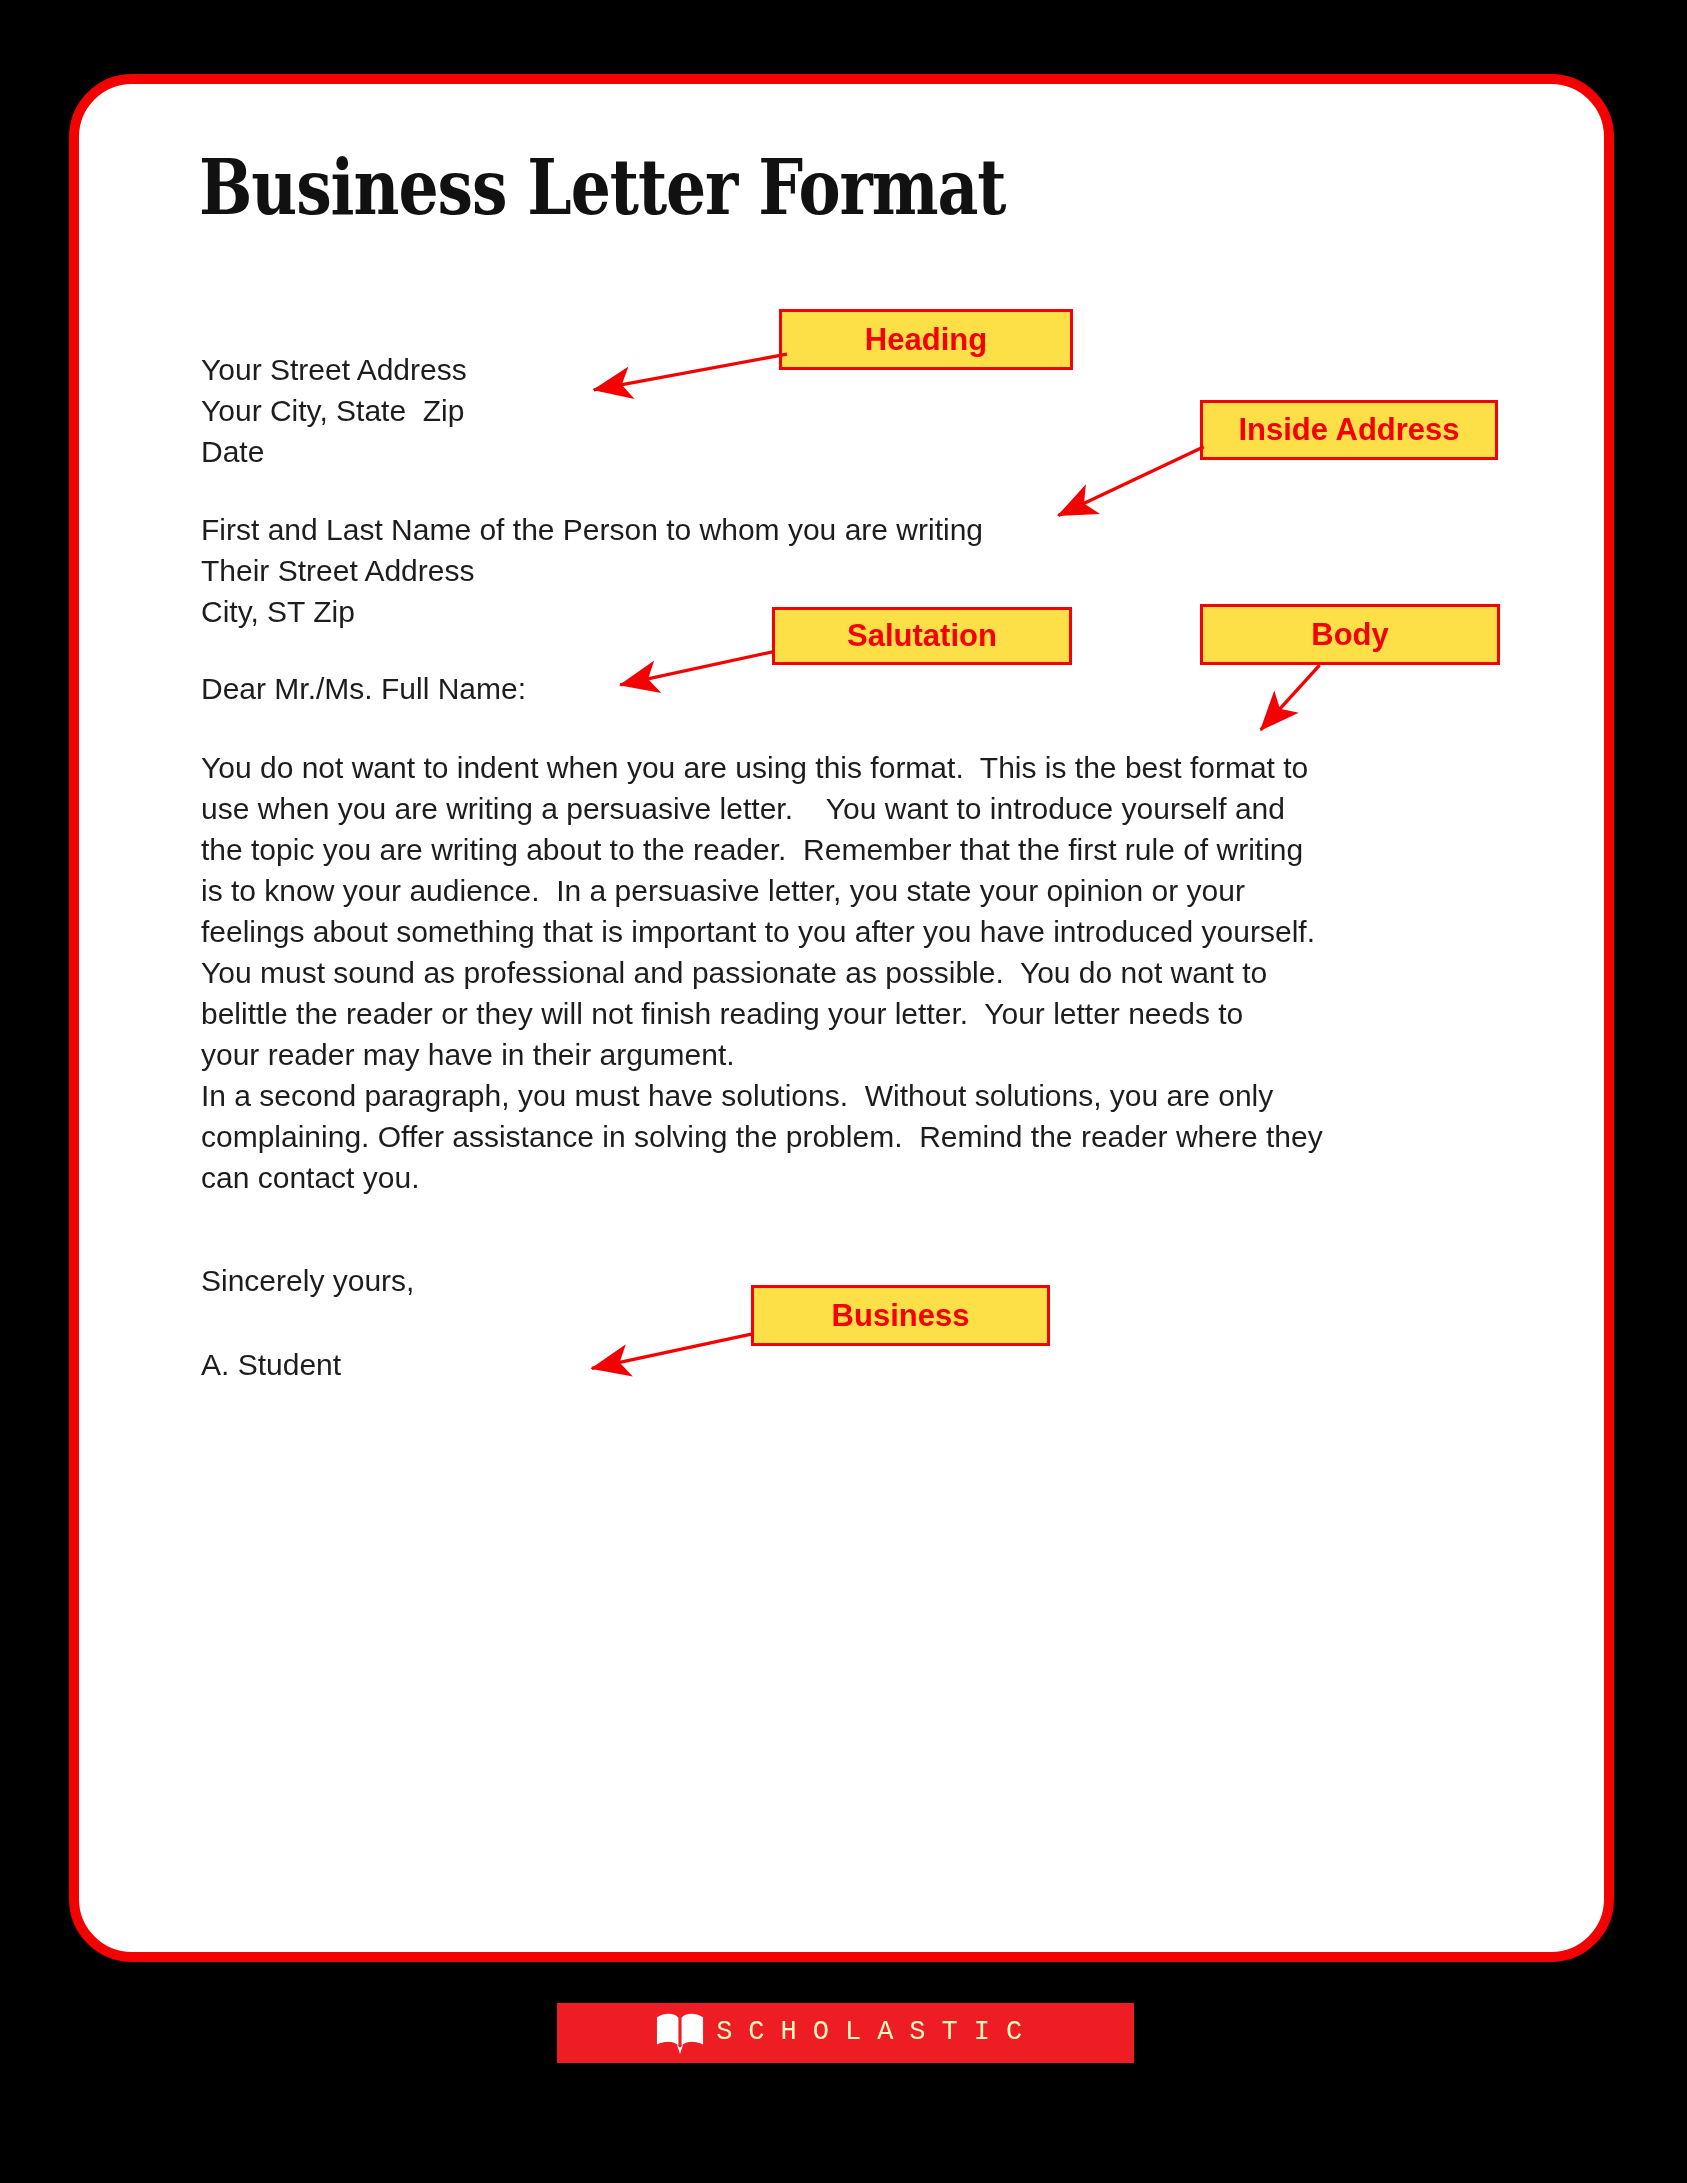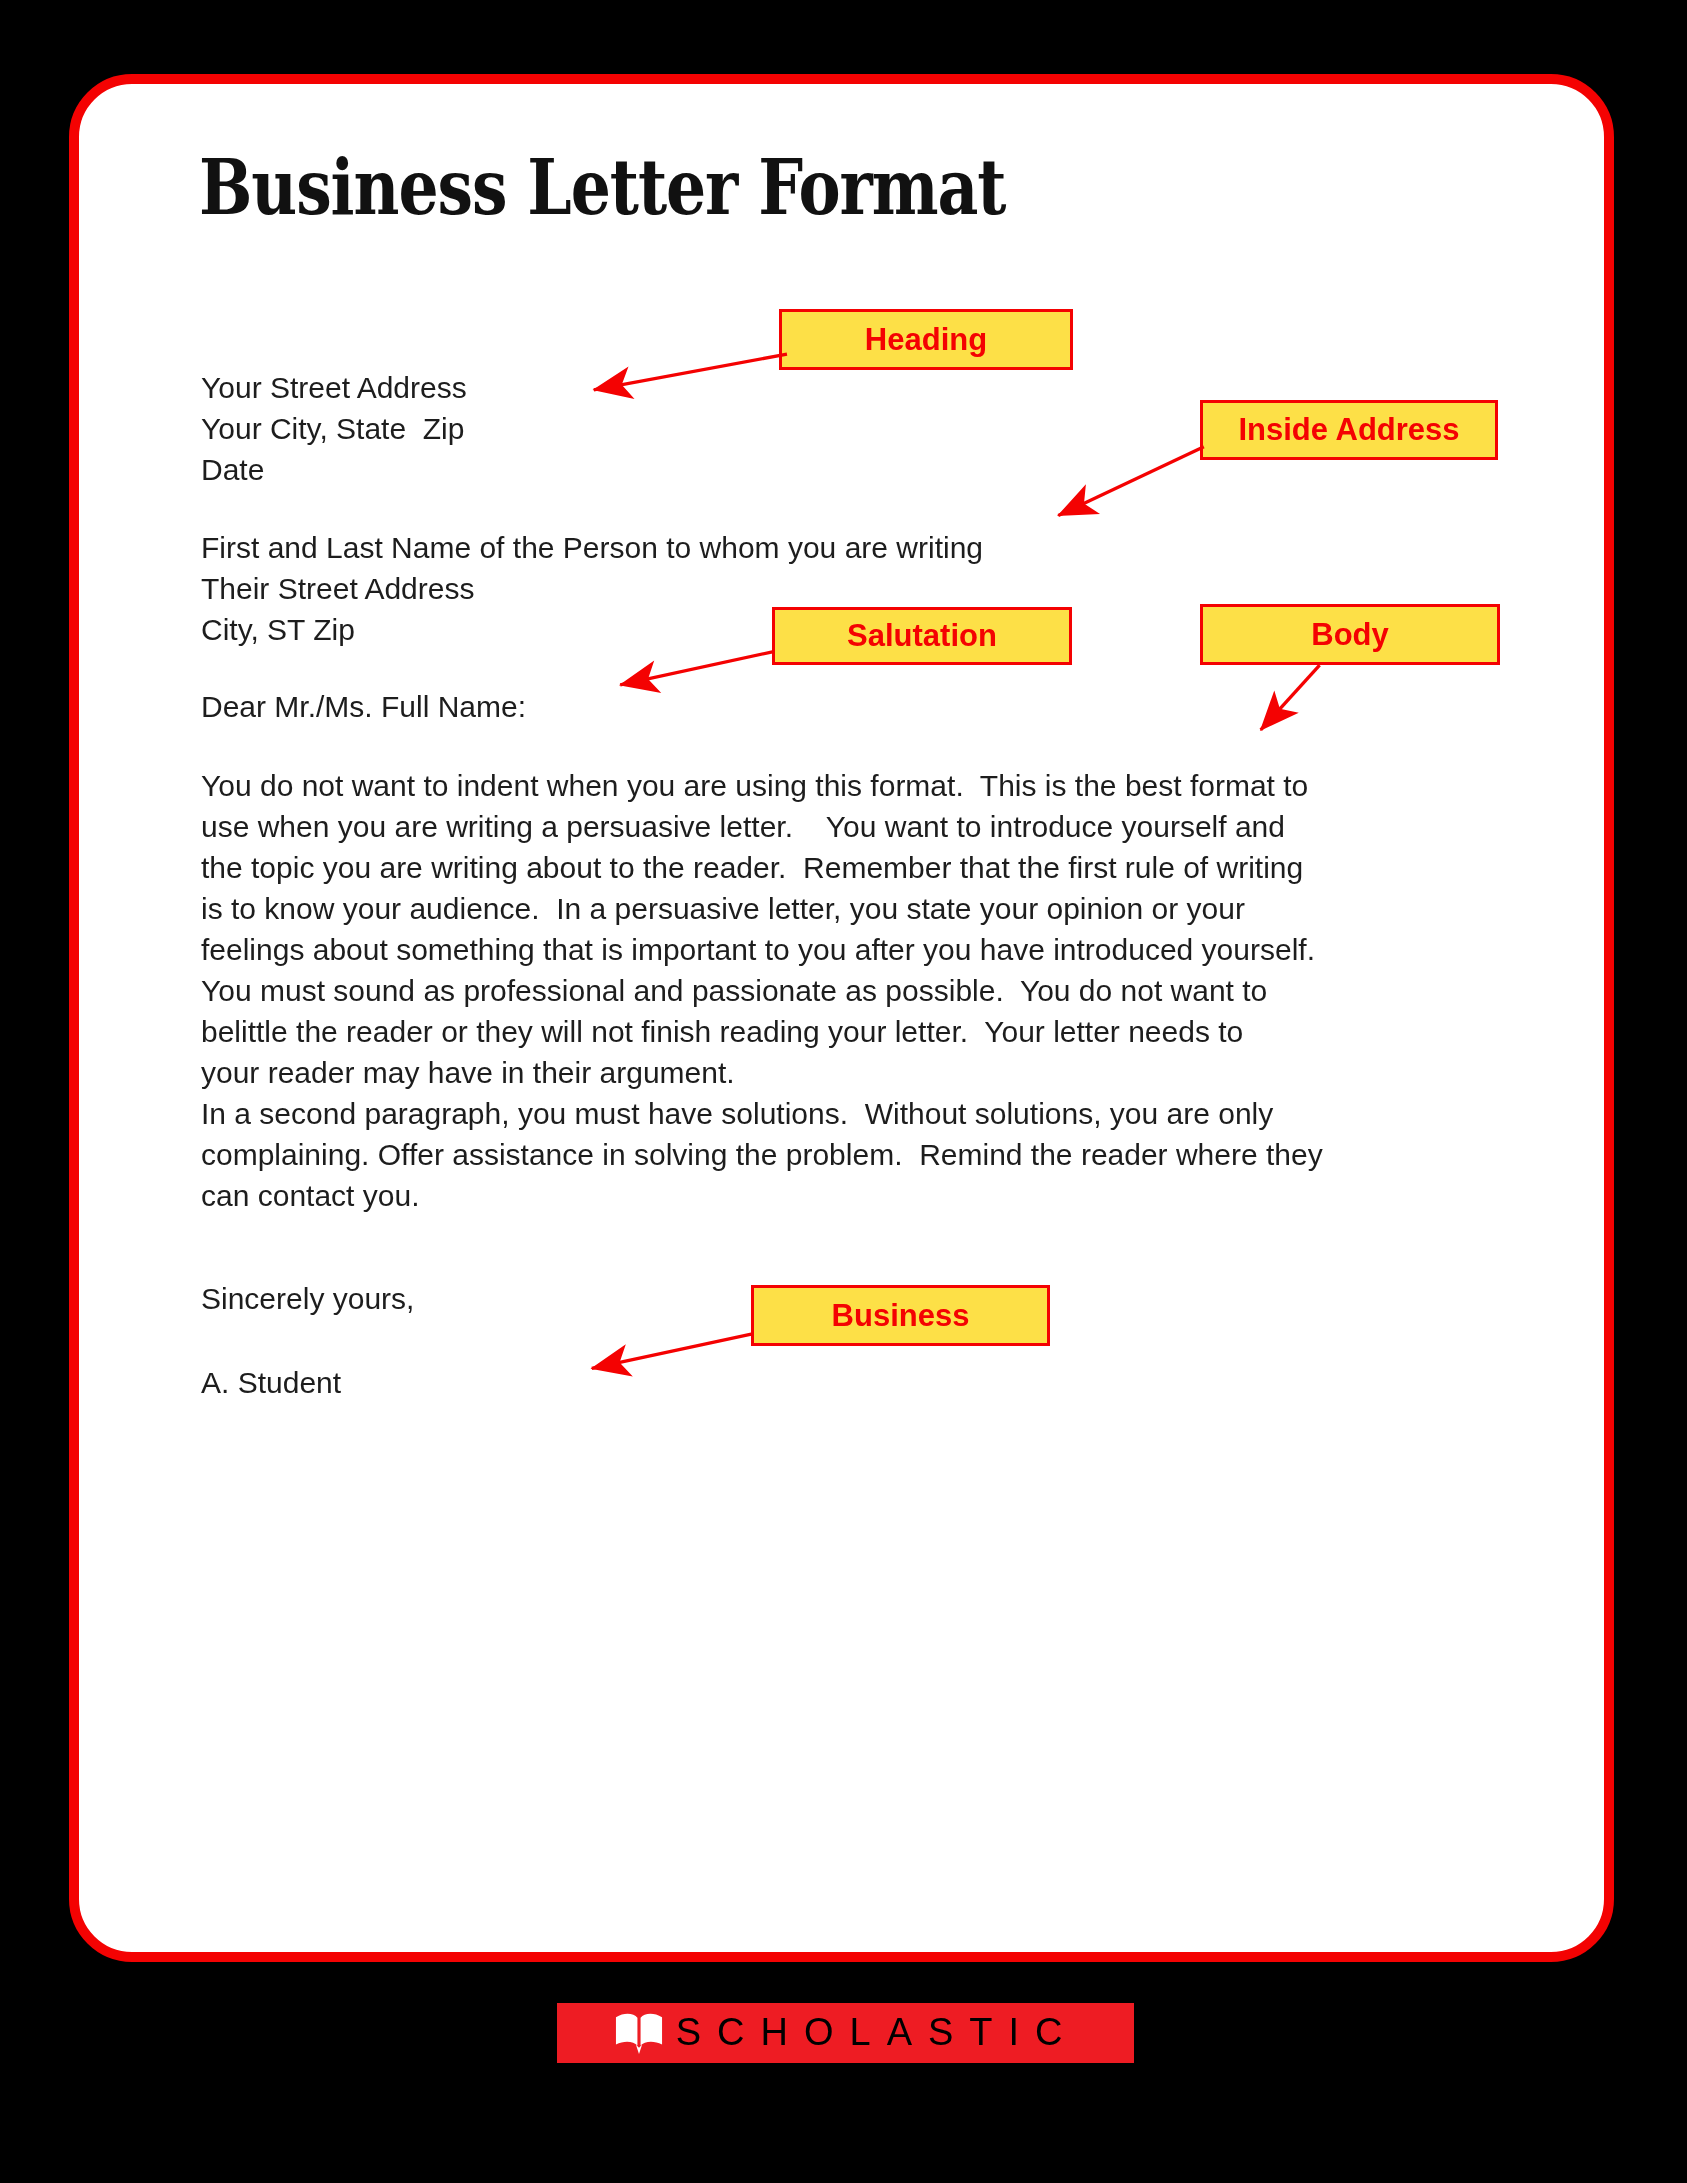--- a/index.html
+++ b/index.html
@@ -11,21 +11,21 @@
     position:absolute; left:69px; top:74px; width:1545px; height:1888px;
     background:#ffffff; border:10.6px solid #f40202; border-radius:63px;
     box-sizing:border-box; overflow:hidden;
   }
   .doc-title {
     position:absolute; left:120px; top:58px;
     font-family:"DejaVu Serif", serif; font-weight:bold; font-size:77px;
     color:#111111; letter-spacing:-1.3px; white-space:pre;
     transform:scaleX(0.82); transform-origin:left top;
   }
-  .text-block { position:absolute; left:122px; color:#1d1d1d; font-size:30px; line-height:41px;margin-top:18px; }
+  .text-block { position:absolute; left:122px; color:#1d1d1d; font-size:30px; line-height:41px; }
   .text-block .line { white-space:pre; }
   .blk-heading    { top:265px; }
   .blk-recipient  { top:425px; }
   .blk-salutation { top:584px; }
   .blk-body       { top:663px; }
   .blk-closing    { top:1176px; }
   .blk-signature  { top:1260px; }
   .callout {
     position:absolute; box-sizing:border-box; background:#fde047;
     border:3.3px solid #f40202; display:flex; align-items:center; justify-content:center;
@@ -37,21 +37,21 @@
   .co-inside    { left:1121px; top:316px;  width:298px; height:60px; }
   .co-salut     { left:693px; top:523px;  width:300px; height:58px; }
   .co-body      { left:1121px; top:520px;  width:300px; height:61px; }
   .co-signature { left:672px; top:1201px; width:299px; height:61px; }
   .arrow-layer { position:absolute; left:0; top:0; width:1545px; height:1888px; pointer-events:none; }
   .logo {
     position:absolute; left:557px; top:2003px; width:577px; height:60px;
     background:#ee1c23; display:flex; align-items:center; justify-content:center; gap:9.3px;
   }
   .logo .wordmark {
-    color:#000000; font-family:Liberation Sans, sans-serif; font-size:38px;
+    color:#fef9c3; font-family:Liberation Mono, monospace; font-size:27px;
     letter-spacing:16px; white-space:pre; transform:translateY(-1.3px);
   }
   .book { width:54px; height:44px; flex:0 0 auto; }
 </style>
 </head>
 <body>
 
 <div class="page">
 
   <div class="card">

